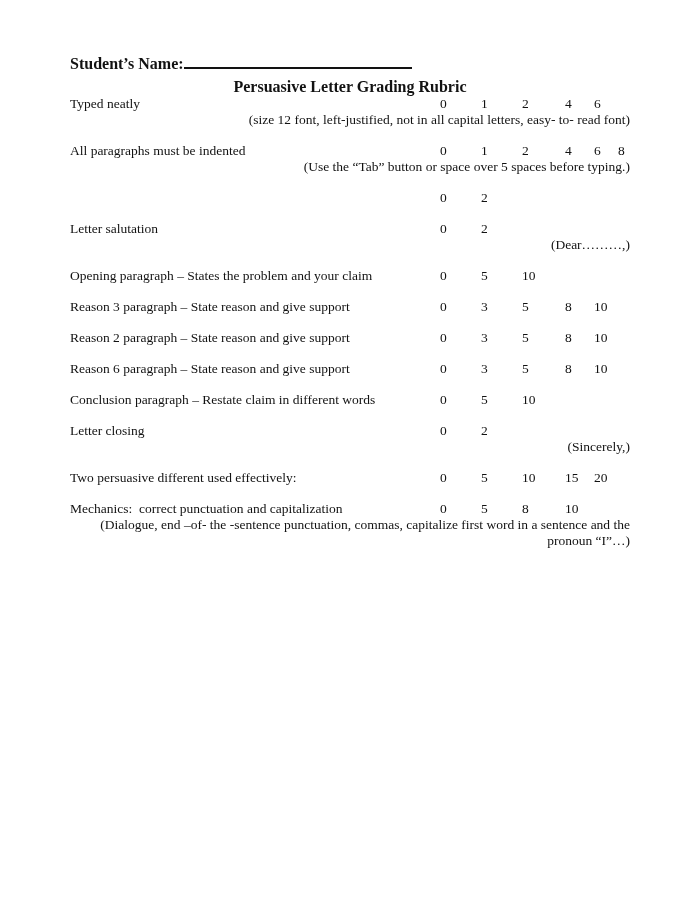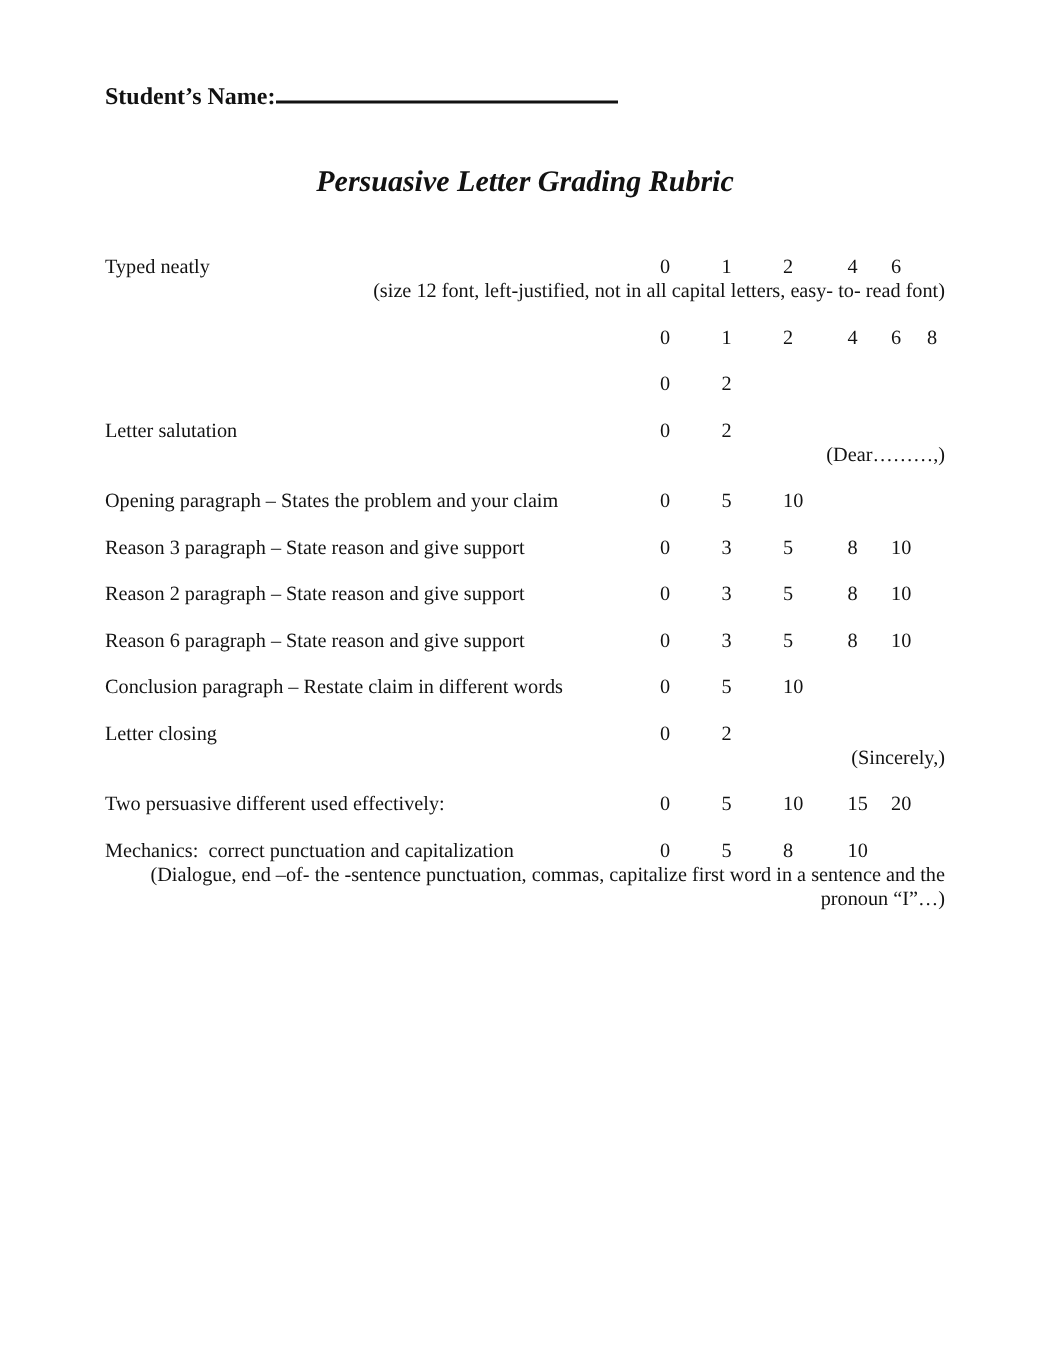--- a/index.html
+++ b/index.html
@@ -24,28 +24,27 @@
     white-space: nowrap;
   }
   .name-underline {
     display: inline-block;
     width: 228px;
     height: 14px;
     border-bottom: 2px solid #121212;
     vertical-align: baseline;
   }
   .doc-title {
-    margin-top: 38px;
+    margin-top: 4px;
     font-weight: bold;
-    font-size: 20px;
+    font-size: 16px;
     line-height: 19px;
     text-align: center;
-    font-style: italic;
   }
-  .rows { margin-top: 39px; }
+  .rows { }
   .row { margin-bottom: 15px; }
   .row-line { position: relative; height: 16px; }
   .row-label { white-space: pre; }
   .row-sub { white-space: pre-wrap; text-align: right; }
   .score { position: absolute; top: 0; }
   .c0 { left: 370px; }
   .c1 { left: 411px; }
   .c2 { left: 452px; }
   .c3 { left: 495px; }
   .c4 { left: 524px; }
@@ -69,27 +68,29 @@
         <span class="score c1">1</span>
         <span class="score c2">2</span>
         <span class="score c3">4</span>
         <span class="score c4">6</span>
       </div>
       <div class="row-sub">(size 12 font, left-justified, not in all capital letters, easy- to- read font)</div>
     </div>
 
     <div class="row">
       <div class="row-line">
+        <span class="row-label">All paragraphs must be indented</span>
         <span class="score c0">0</span>
         <span class="score c1">1</span>
         <span class="score c2">2</span>
         <span class="score c3">4</span>
         <span class="score c4">6</span>
         <span class="score c5">8</span>
       </div>
+      <div class="row-sub">(Use the “Tab” button or space over 5 spaces before typing.)</div>
     </div>
 
     <div class="row">
       <div class="row-line">
         <span class="score c0">0</span>
         <span class="score c1">2</span>
       </div>
     </div>
 
     <div class="row">

